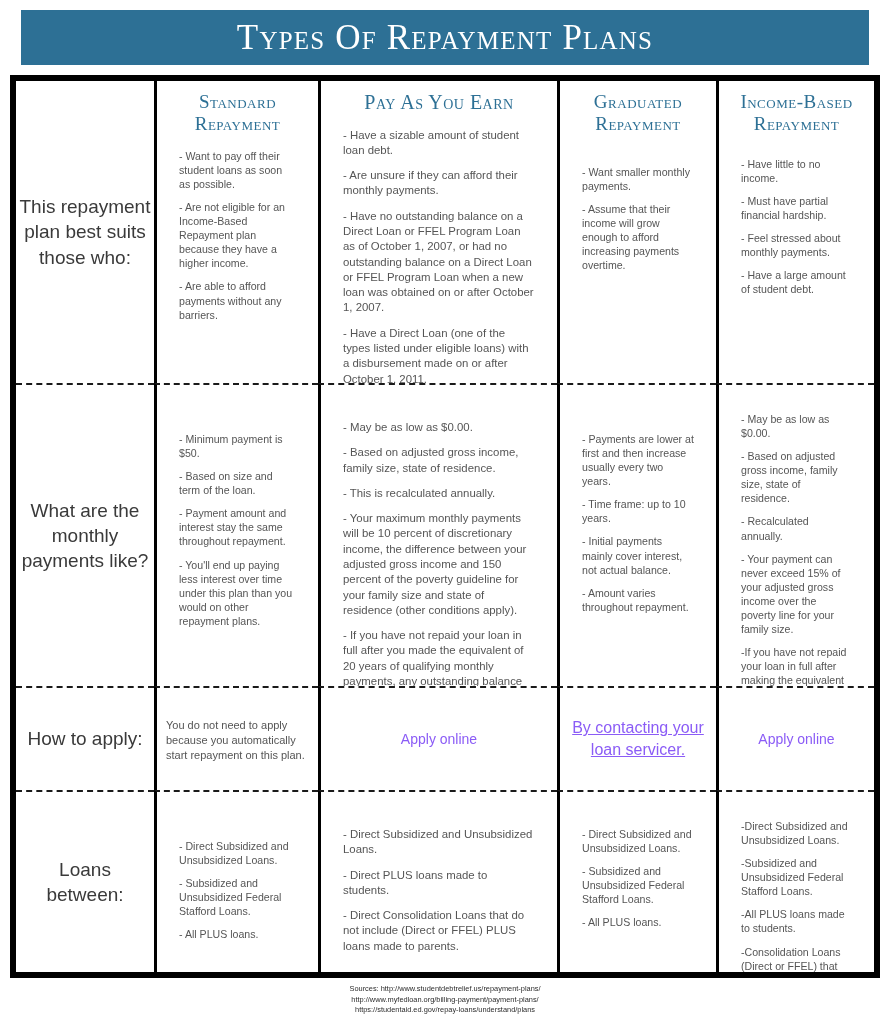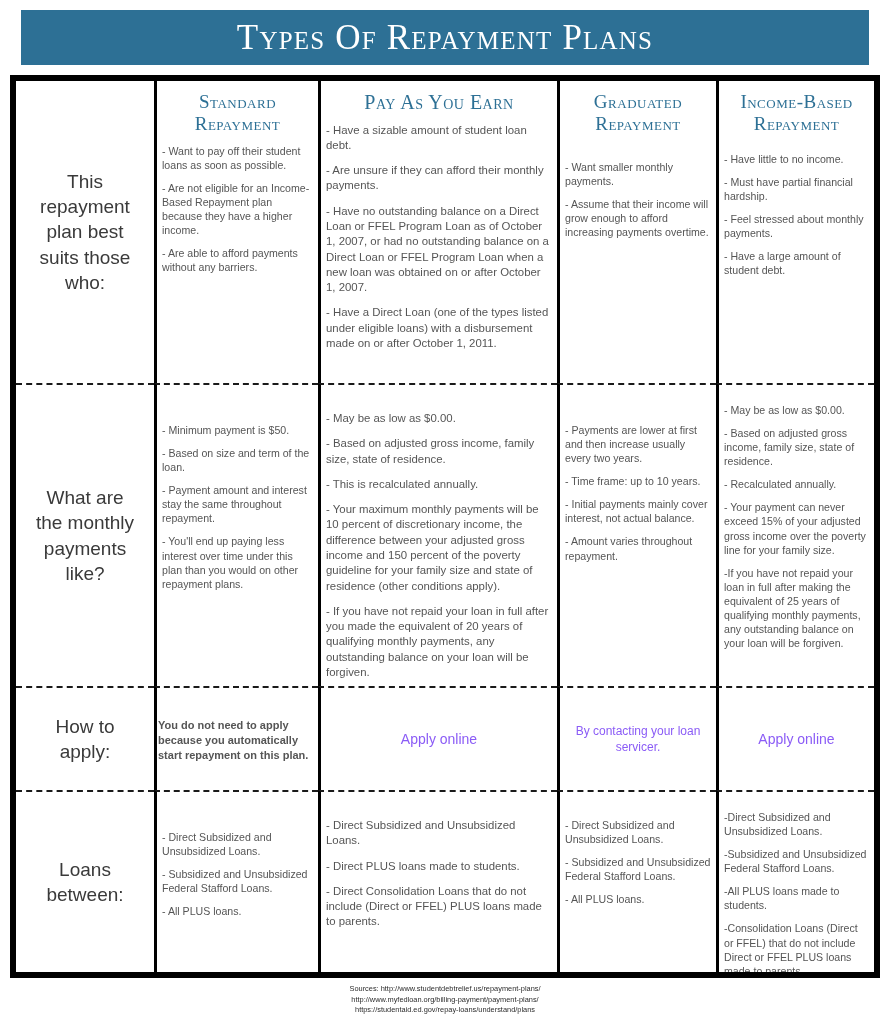--- a/index.html
+++ b/index.html
@@ -37,75 +37,74 @@
   }
   .grid{
     position:relative;width:100%;height:100%;background:#ffffff;
     display:grid;
     grid-template-columns:138px 164px 239px 159px 158px;
     grid-template-rows:302px 303px 104px 182px;
   }
   .cell{
     position:relative;
     box-sizing:border-box;
-    padding:6px 1px;
+    padding:6px 9px;
     overflow:hidden;
   }
   
   .cell.colsep{ border-left:3px solid #000; }
 
   
   .rowsep{ border-top:2px dashed #1a1a1a; }
 
   
   .rowlabel{
     display:flex;align-items:center;justify-content:center;
     text-align:center;
     font-size:19px;
     color:#3a3a3a;
     line-height:1.32;
-    padding:4px 18px;
+    padding:4px 2px;
   }
 
   
   .colhead{
     color:#2d7095;
     font-family:"Liberation Serif", serif;
     font-variant:small-caps;
     font-size:19px;
     line-height:1.18;
     text-align:center;
     letter-spacing:0.5px;
     margin:4px 0 8px 0;
   }
   .colhead.wide{ font-size:20px; }
 
   
-  .body-list{ margin:4px;padding:0;list-style:none; }
+  .body-list{ margin:13px;padding:0;list-style:none; }
   .body-list li{
     color:#555555;
     font-size:10.6px;
     line-height:1.33;
     margin:0 0 9px 0;
     text-indent:0;
   }
   .body-list.big li{ font-size:11.4px; line-height:1.34; margin-bottom:10px; }
   .apply-center{
     display:flex;align-items:center;justify-content:center;
     height:100%;
     color:#8b5cf6;
     font-size:14px;
     text-align:center;
     line-height:1.35;
   }
-  .apply-center.small{ font-size:12px; }
+  .apply-center.small{ font-size:16px;text-decoration:underline; }
   .howto-left{
     color:#555;font-size:11px;line-height:1.35;
     padding-top:24px;
-    font-weight:bold;
   }
 
   .pad-top-lg{ padding-top:28px; }
   .pad-top-md{ padding-top:16px; }
   .pad-top-sm{ padding-top:8px; }
 
   
   .sources{
     position:absolute;left:0;top:984px;width:890px;
     text-align:center;

